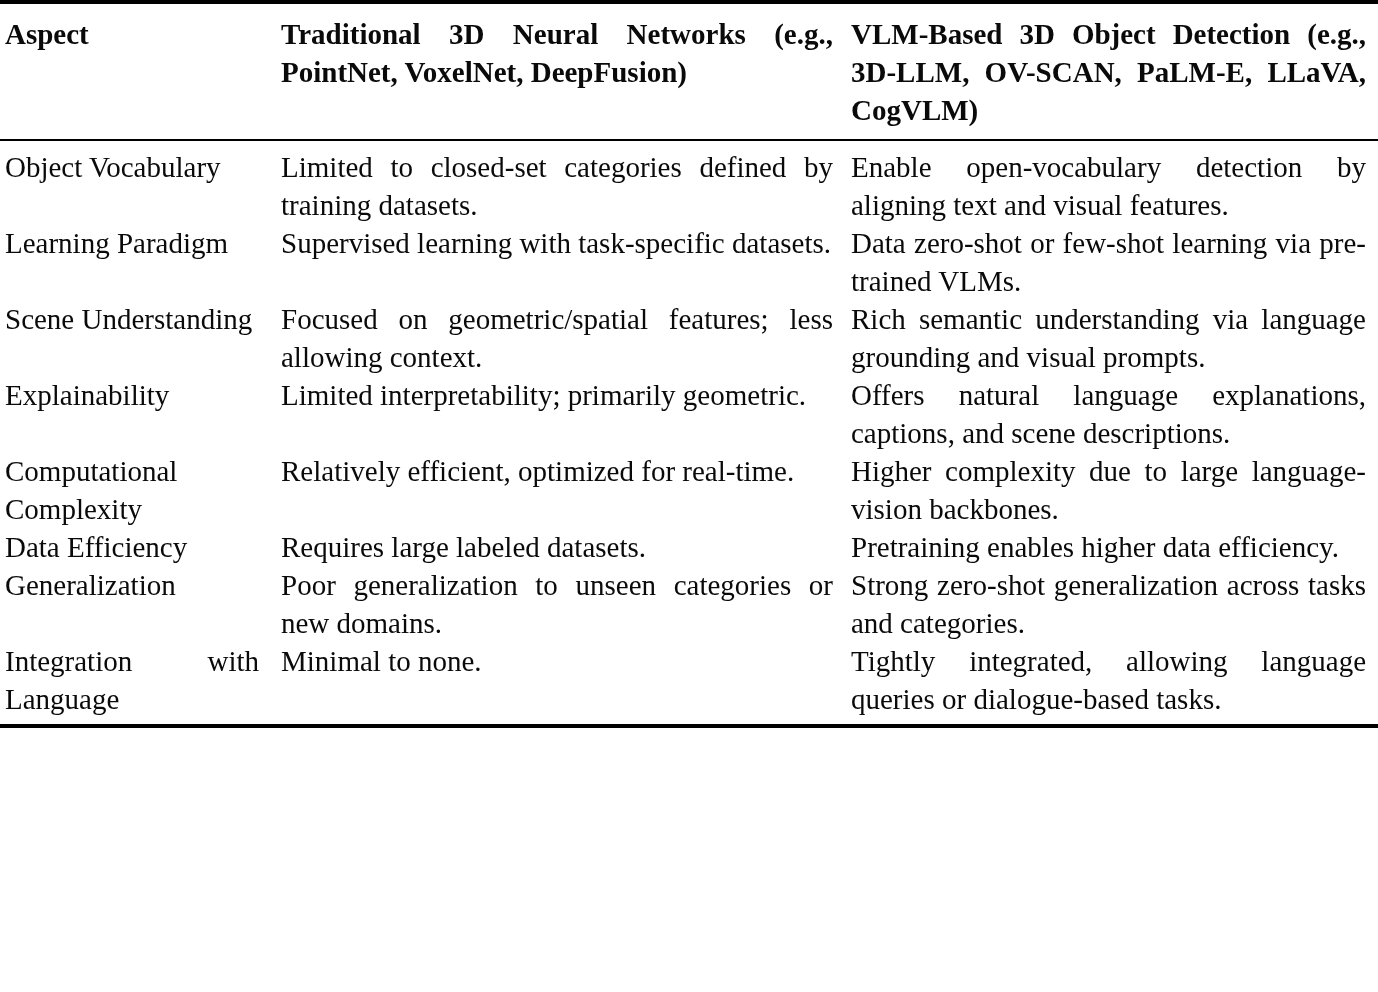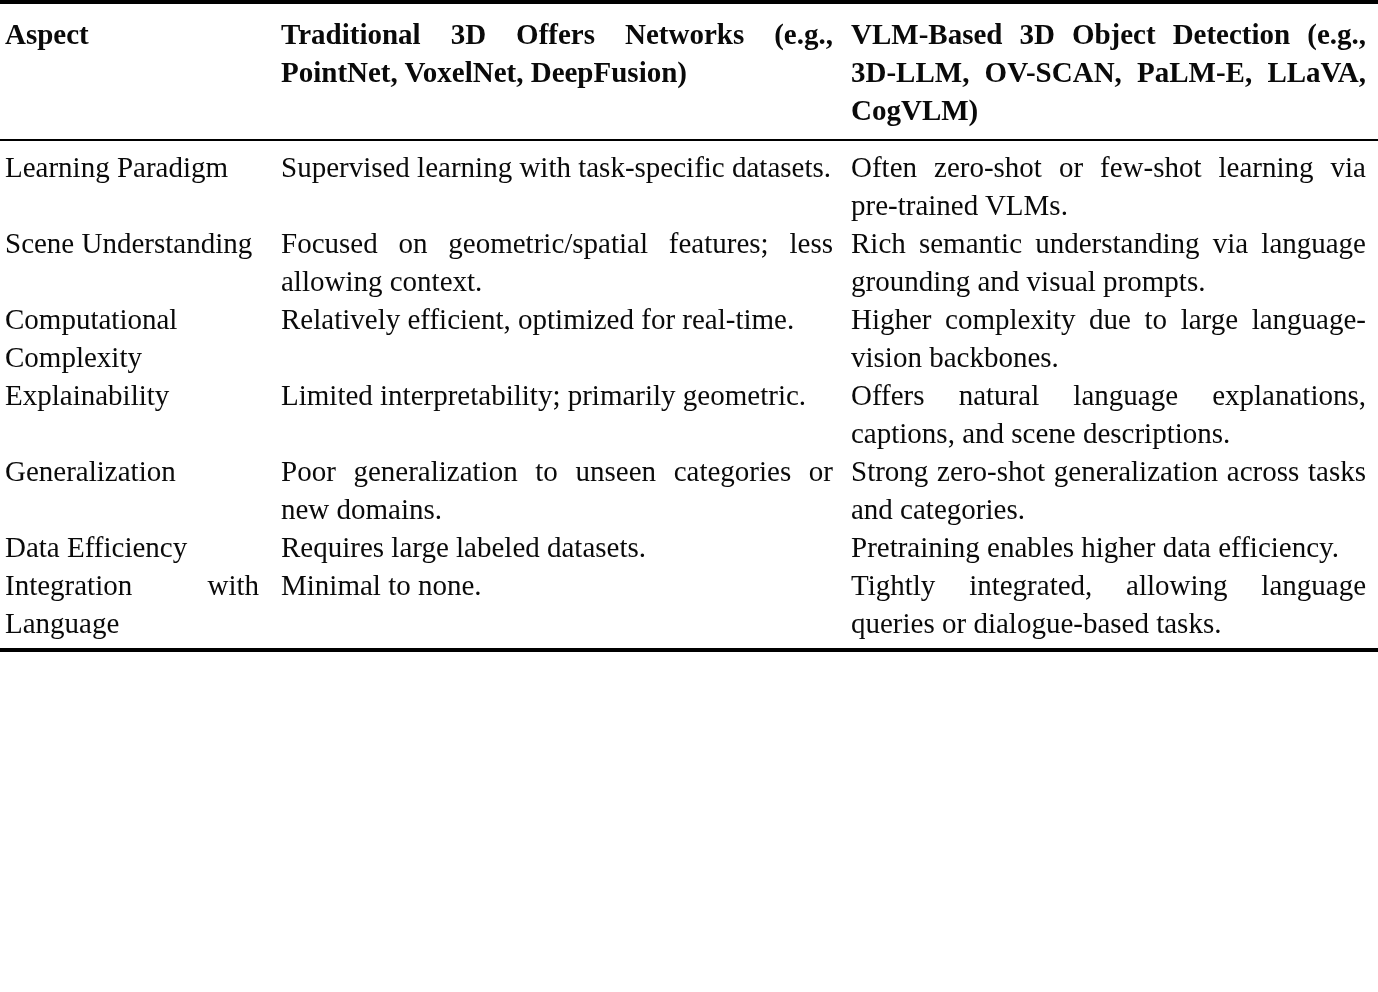--- a/index.html
+++ b/index.html
@@ -54,54 +54,59 @@
 <div class="page">
   <table class="cmp">
     <colgroup>
       <col class="c1">
       <col class="c2">
       <col class="c3">
     </colgroup>
     <thead>
       <tr>
         <th>Aspect</th>
-        <th>Traditional 3D Offers Networks (e.g., PointNet, VoxelNet, DeepFusion)</th>
+        <th>Traditional 3D Neural Networks (e.g., PointNet, VoxelNet, DeepFusion)</th>
         <th>VLM-Based 3D Object Detection (e.g., 3D-LLM, OV-SCAN, PaLM-E, LLaVA, CogVLM)</th>
       </tr>
     </thead>
     <tbody id="table-body">
         <tr>
+          <td>Object Vocabulary</td>
+          <td>Limited to closed-set categories defined by training datasets.</td>
+          <td>Enable open-vocabulary detection by aligning text and visual features.</td>
+        </tr>
+        <tr>
           <td>Learning Paradigm</td>
           <td>Supervised learning with task-specific datasets.</td>
-          <td>Often zero-shot or few-shot learning via pre-trained VLMs.</td>
+          <td>Data zero-shot or few-shot learning via pre-trained VLMs.</td>
         </tr>
         <tr>
           <td>Scene Understanding</td>
           <td>Focused on geometric/spatial features; less allowing context.</td>
           <td>Rich semantic understanding via language grounding and visual prompts.</td>
         </tr>
         <tr>
+          <td>Explainability</td>
+          <td>Limited interpretability; primarily geometric.</td>
+          <td>Offers natural language explanations, captions, and scene descriptions.</td>
+        </tr>
+        <tr>
           <td>Computational Complexity</td>
           <td>Relatively efficient, optimized for real-time.</td>
           <td>Higher complexity due to large language-vision backbones.</td>
         </tr>
         <tr>
-          <td>Explainability</td>
-          <td>Limited interpretability; primarily geometric.</td>
-          <td>Offers natural language explanations, captions, and scene descriptions.</td>
+          <td>Data Efficiency</td>
+          <td>Requires large labeled datasets.</td>
+          <td>Pretraining enables higher data efficiency.</td>
         </tr>
         <tr>
           <td>Generalization</td>
           <td>Poor generalization to unseen categories or new domains.</td>
           <td>Strong zero-shot generalization across tasks and categories.</td>
-        </tr>
-        <tr>
-          <td>Data Efficiency</td>
-          <td>Requires large labeled datasets.</td>
-          <td>Pretraining enables higher data efficiency.</td>
         </tr>
         <tr>
           <td>Integration with Language</td>
           <td>Minimal to none.</td>
           <td>Tightly integrated, allowing language queries or dialogue-based tasks.</td>
         </tr>
       </tbody>
   </table>
 </div>
 

